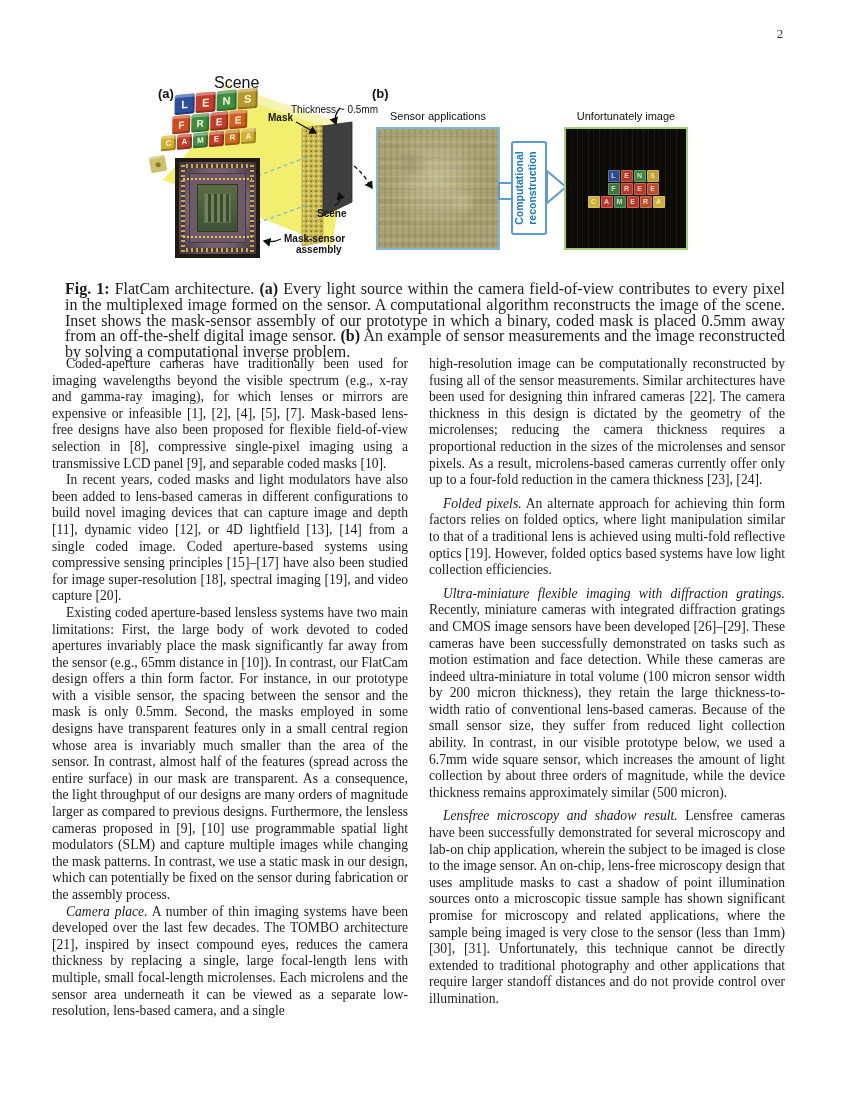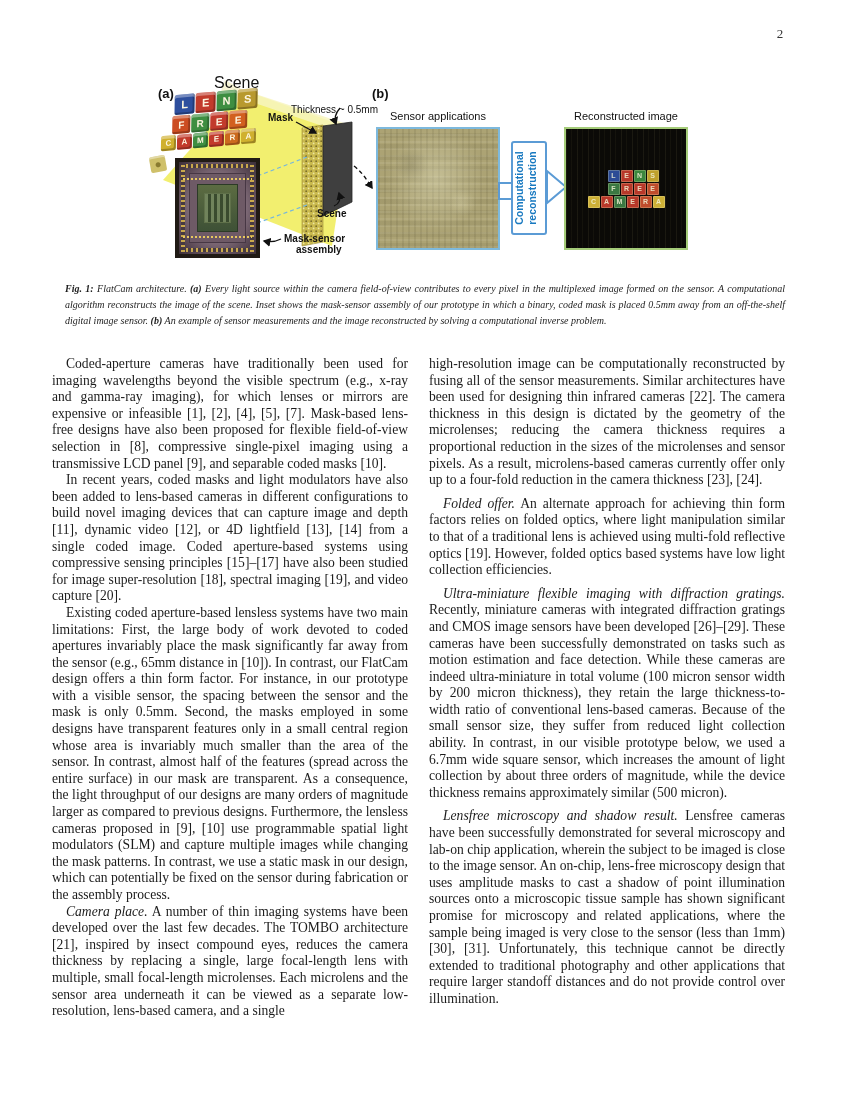--- a/index.html
+++ b/index.html
@@ -90,21 +90,21 @@
   #arrow-stub{position:absolute;left:348px;top:112px;width:15px;height:18px;box-sizing:border-box;
       border:2px solid #5b9bd5;background:#fff;}
   #arrow-box{position:absolute;left:361px;top:71px;width:36px;height:94px;box-sizing:border-box;
       border:2px solid #5b9bd5;border-radius:3px;background:#fff;}
   #arrow-text{position:absolute;left:-31px;top:29px;width:94px;height:32px;
       transform:rotate(-90deg);text-align:center;
       font-size:10.5px;font-weight:bold;color:#1879c0;line-height:13px;}
 
   
   #caption{position:absolute;left:65px;top:281px;width:720px;
-      font-size:10px;line-height:15.8px;text-align:justify;color:#1c1c1c;font-style:italic;}
+      font-size:16px;line-height:15.8px;text-align:justify;color:#1c1c1c;}
 
   
   .col{position:absolute;top:356px;width:356px;font-size:13.6px;line-height:16.6px;
        text-align:justify;color:#1b1b1b;}
   #col-left{left:52px;} #col-right{left:429px;}
   .col p{margin:0;}
   .col p.indent{text-indent:14px;}
   #col-right p.lead-p{margin-top:7px;}
   .col i{font-style:italic;}
 </style>
@@ -205,21 +205,21 @@
   <div id="meas-img"></div>
 
   <div id="arrow-stub"></div>
   <div id="arrow-box">
     <div id="arrow-text">
       <div>Computational</div>
       <div>reconstruction</div>
     </div>
   </div>
 
-  <div class="fig-title" style="left:414px;">Reconstructed image</div>
+  <div class="fig-title" style="left:414px;">Unfortunately image</div>
   <div id="recon-img">
     <div id="recon-blocks">
         <div class="recon-row row-0">
           <div class="recon-block" style="background: rgb(46, 79, 158);">L</div>
           <div class="recon-block" style="background: rgb(194, 59, 44);">E</div>
           <div class="recon-block" style="background: rgb(62, 142, 65);">N</div>
           <div class="recon-block" style="background: rgb(200, 168, 46);">S</div>
         </div>
         <div class="recon-row row-1">
           <div class="recon-block" style="background: rgb(62, 126, 70);">F</div>
@@ -262,21 +262,21 @@
     <i>Camera place.</i>
     <span>A number of thin imaging systems have been developed over the last few decades. The TOMBO architecture [21], inspired by insect compound eyes, reduces the camera thickness by replacing a single, large focal-length lens with multiple, small focal-length microlenses. Each microlens and the sensor area underneath it can be viewed as a separate low-resolution, lens-based camera, and a single</span>
   </p>
 </div>
 
 <div class="col" id="col-right">
   <p>
     <span>high-resolution image can be computationally reconstructed by fusing all of the sensor measurements. Similar architectures have been used for designing thin infrared cameras [22]. The camera thickness in this design is dictated by the geometry of the microlenses; reducing the camera thickness requires a proportional reduction in the sizes of the microlenses and sensor pixels. As a result, microlens-based cameras currently offer only up to a four-fold reduction in the camera thickness [23], [24].</span>
   </p>
   <p class="indent lead-p">
-    <i>Folded offer.</i>
+    <i>Folded pixels.</i>
     <span>An alternate approach for achieving thin form factors relies on folded optics, where light manipulation similar to that of a traditional lens is achieved using multi-fold reflective optics [19]. However, folded optics based systems have low light collection efficiencies.</span>
   </p>
   <p class="indent lead-p">
     <i>Ultra-miniature flexible imaging with diffraction gratings.</i>
     <span>Recently, miniature cameras with integrated diffraction gratings and CMOS image sensors have been developed [26]–[29]. These cameras have been successfully demonstrated on tasks such as motion estimation and face detection. While these cameras are indeed ultra-miniature in total volume (100 micron sensor width by 200 micron thickness), they retain the large thickness-to-width ratio of conventional lens-based cameras. Because of the small sensor size, they suffer from reduced light collection ability. In contrast, in our visible prototype below, we used a 6.7mm wide square sensor, which increases the amount of light collection by about three orders of magnitude, while the device thickness remains approximately similar (500 micron).</span>
   </p>
   <p class="indent lead-p">
     <i>Lensfree microscopy and shadow result.</i>
     <span>Lensfree cameras have been successfully demonstrated for several microscopy and lab-on chip application, wherein the subject to be imaged is close to the image sensor. An on-chip, lens-free microscopy design that uses amplitude masks to cast a shadow of point illumination sources onto a microscopic tissue sample has shown significant promise for microscopy and related applications, where the sample being imaged is very close to the sensor (less than 1mm) [30], [31]. Unfortunately, this technique cannot be directly extended to traditional photography and other applications that require larger standoff distances and do not provide control over illumination.</span>
   </p>

